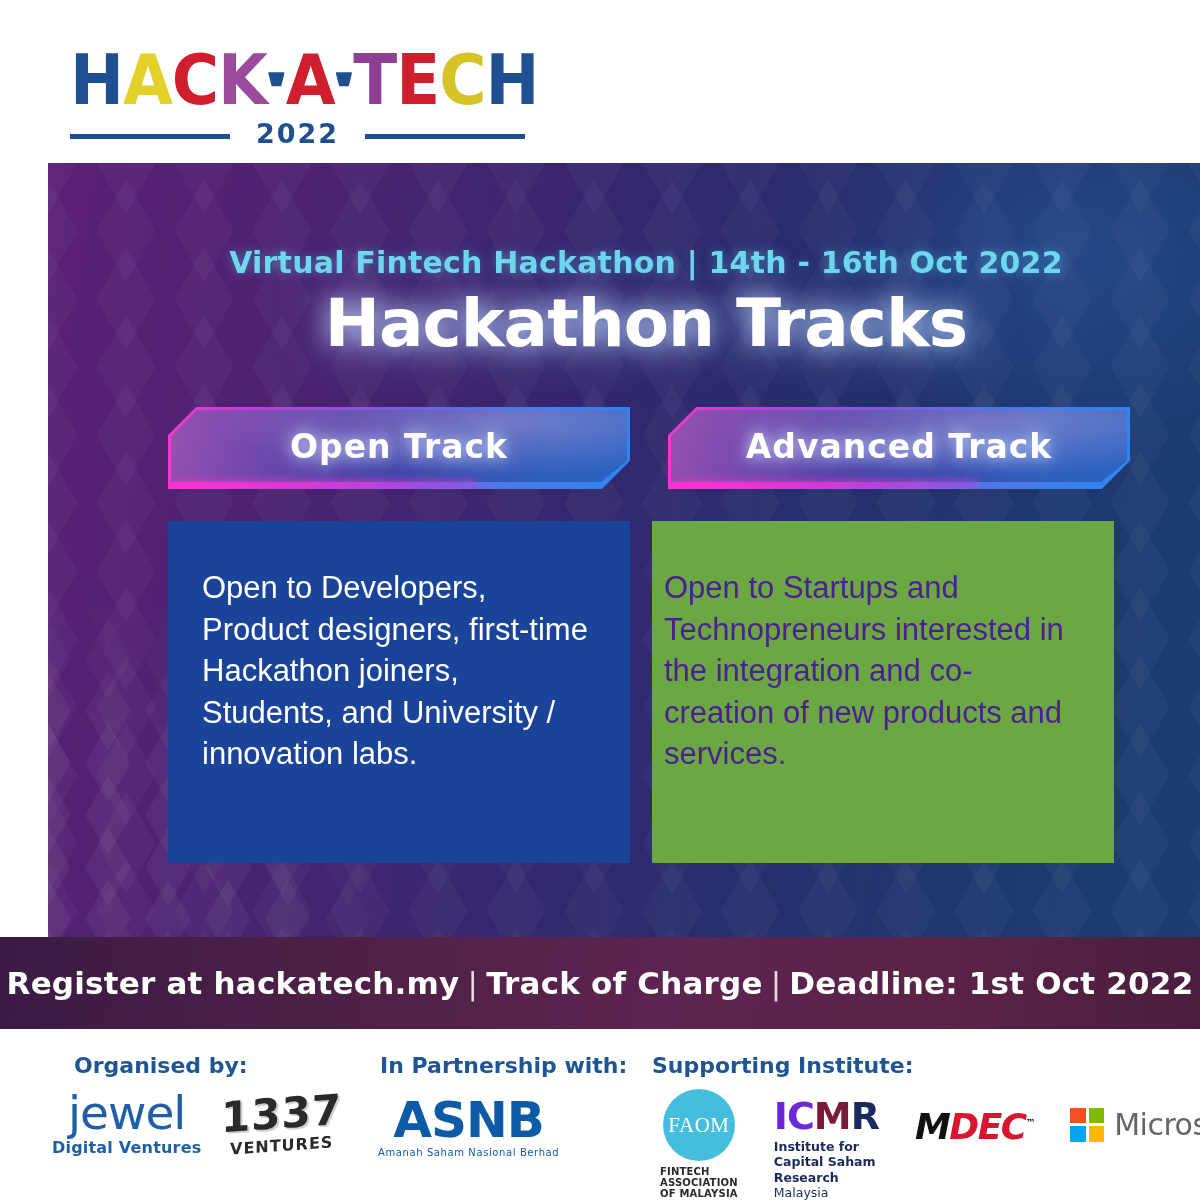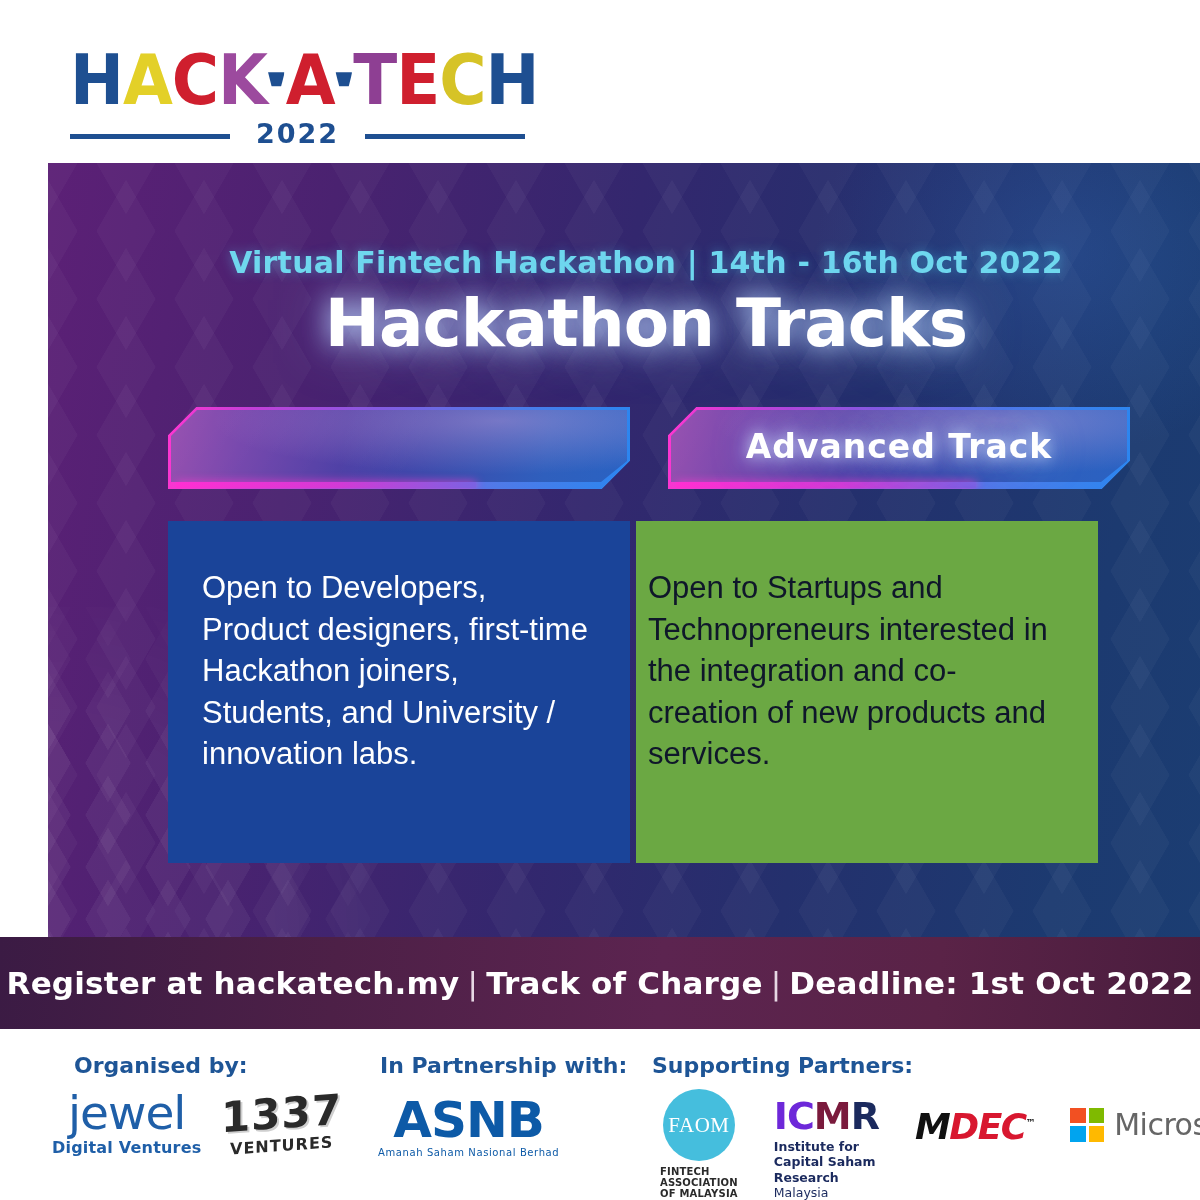--- a/index.html
+++ b/index.html
@@ -130,21 +130,21 @@
 
   
   .track-box{
     position:absolute;top:358px;width:462px;height:342px;
     padding:46px 34px 0 34px;
     box-sizing:border-box;
     font-family:"Liberation Sans", sans-serif;
     font-size:31px;line-height:1.34;color:#ffffff;
   }
   .track-box.left{left:120px;background:#1a4499;}
-  .track-box.right{left:588px;background:#6ba843;color:#0f172a;padding-left:12px;}
+  .track-box.right{left:604px;background:#6ba843;color:#4c1d95;padding-left:12px;}
 
   
   .register-bar{
     position:absolute;left:0;top:937px;width:1200px;height:92px;
     background:linear-gradient(95deg,#3b1b44 0%,#4d2047 28%,#5c2450 55%,#5a2347 78%,#4a1d3e 100%);
     display:flex;align-items:center;justify-content:center;
   }
   .register-text{
     font-family:"DejaVu Sans", sans-serif;
     font-weight:bold;font-size:31px;color:#ffffff;letter-spacing:.2px;
@@ -267,20 +267,21 @@
     <div class="glow-tr"></div>
 
     <div class="kicker">Virtual Fintech Hackathon | 14th - 16th Oct 2022</div>
     <div class="headline">Hackathon Tracks</div>
 
     <div class="plate left">
       <div class="plate-border"></div>
       <div class="plate-fill"></div>
       <div class="plate-sheen"></div>
       <div class="plate-underline"></div>
+      <div class="plate-text">Open Track</div>
     </div>
 
     <div class="plate right">
       <div class="plate-border"></div>
       <div class="plate-fill"></div>
       <div class="plate-sheen"></div>
       <div class="plate-underline"></div>
       <div class="plate-text">Advanced Track</div>
     </div>
 
@@ -291,21 +292,21 @@
   <div class="register-bar">
     <div class="register-text">
       <span>Register at hackatech.my</span><span class="sep">|</span><span>Track of Charge</span><span class="sep">|</span><span>Deadline: 1st Oct 2022</span>
     </div>
   </div>
 
   <div class="footer">
 
     <div class="f-label" style="left:74px;top:24px;">Organised by:</div>
     <div class="f-label" style="left:380px;top:24px;">In Partnership with:</div>
-    <div class="f-label" style="left:652px;top:24px;">Supporting Partners:</div>
+    <div class="f-label" style="left:652px;top:24px;">Supporting Institute:</div>
 
     <div class="f-group" style="left:52px;top:62px;gap:20px;">
       <div class="jewel-logo">
         <div class="jewel-main">jewel</div>
         <div class="jewel-sub">Digital Ventures</div>
       </div>
       <div class="v1337">
         <div class="v1337-num">1337</div>
         <div class="v1337-sub">VENTURES</div>
       </div>

